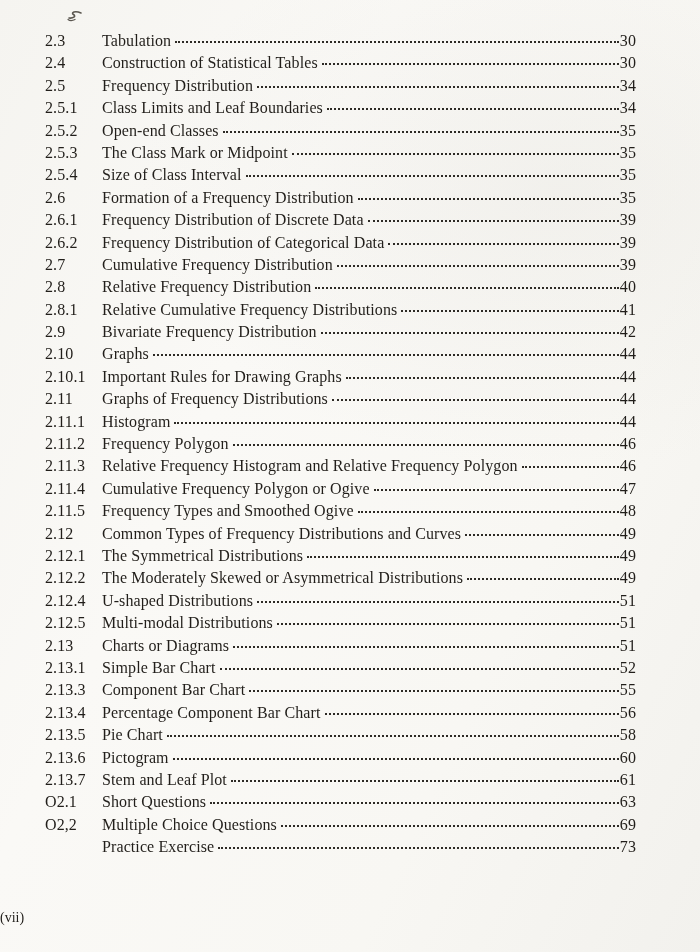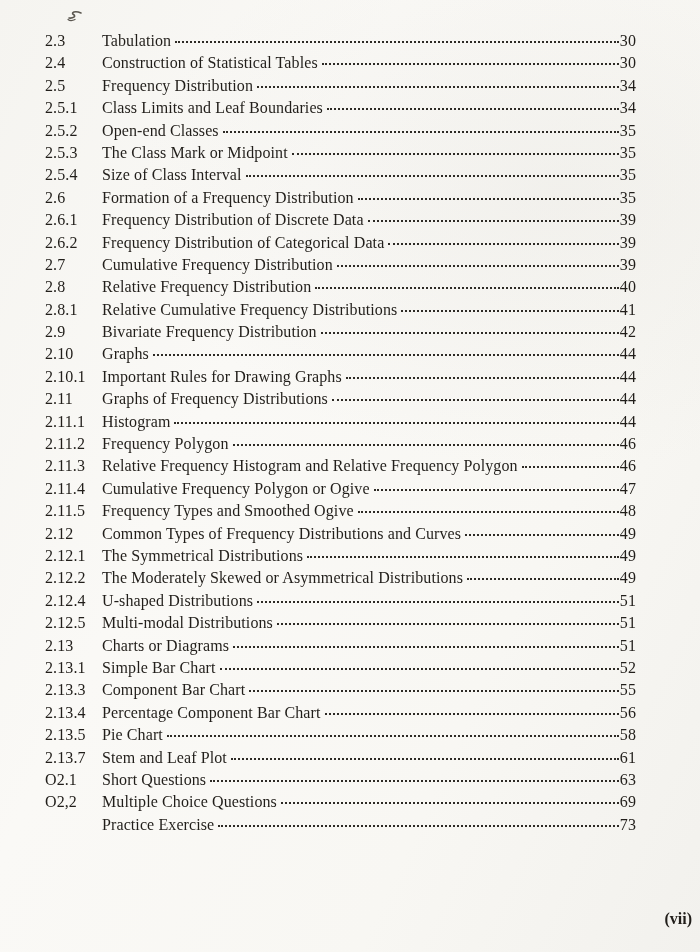--- a/index.html
+++ b/index.html
@@ -54,23 +54,23 @@
   }
   .toc-page {
     flex: 0 0 auto;
     text-align: left;
   }
   .footer {
     position: absolute;
     top: 910px;
     left: 0;
     width: 692px;
-    text-align: right;
-    font-size: 16px;
-    font-weight: 700;
+    text-align: left;
+    font-size: 14px;
+    font-weight: 400;
   }
   .pen-mark {
     position: absolute;
     left: 64px;
     top: 9px;
     width: 22px;
     height: 20px;
   }
 </style>
 </head>
@@ -270,20 +270,26 @@
     <span class="dot-leader"></span>
     <span class="toc-page">56</span>
   </div>
       <div class="toc-row">
     <span class="toc-num">2.13.5</span>
     <span class="toc-title">Pie Chart</span>
     <span class="dot-leader"></span>
     <span class="toc-page">58</span>
   </div>
       <div class="toc-row">
+    <span class="toc-num">2.13.6</span>
+    <span class="toc-title">Pictogram</span>
+    <span class="dot-leader"></span>
+    <span class="toc-page">60</span>
+  </div>
+      <div class="toc-row">
     <span class="toc-num">2.13.7</span>
     <span class="toc-title">Stem and Leaf Plot</span>
     <span class="dot-leader"></span>
     <span class="toc-page">61</span>
   </div>
       <div class="toc-row">
     <span class="toc-num">O2.1</span>
     <span class="toc-title">Short Questions</span>
     <span class="dot-leader"></span>
     <span class="toc-page">63</span>

